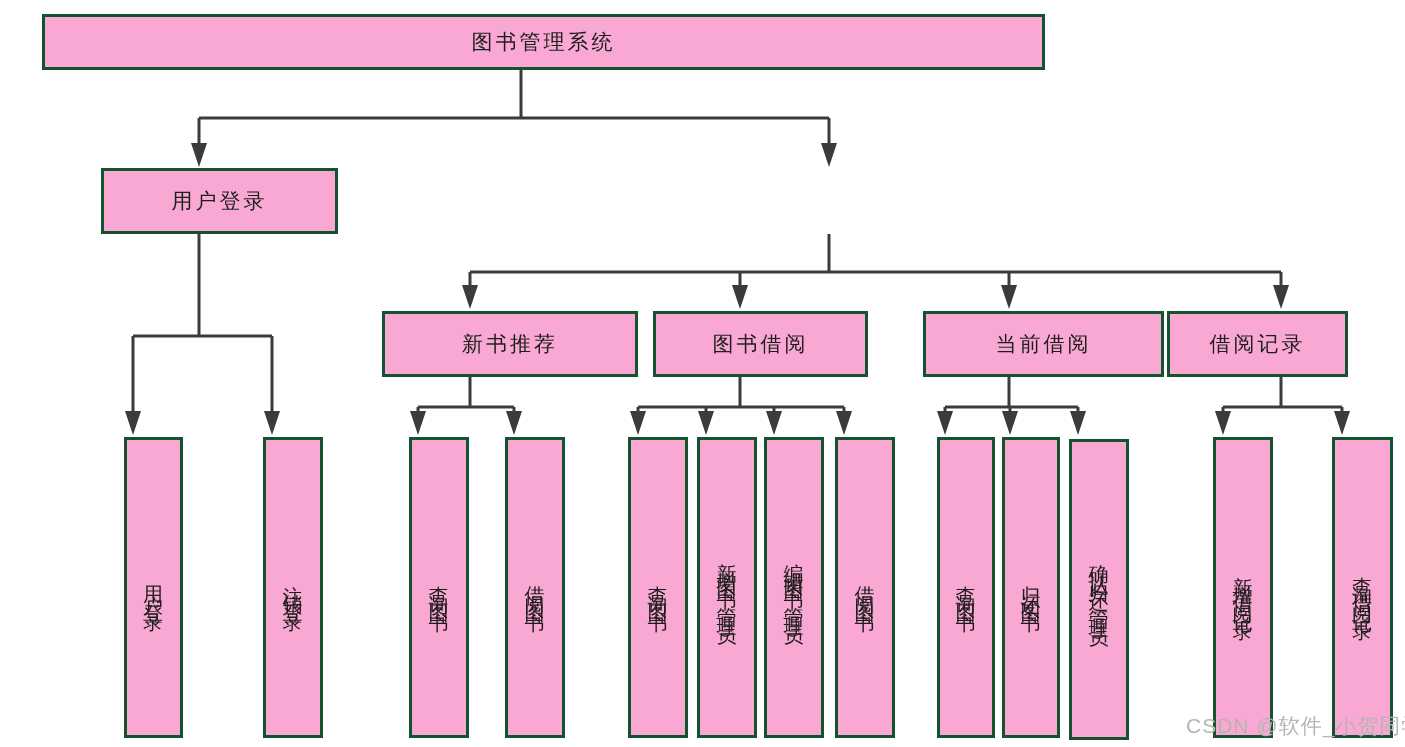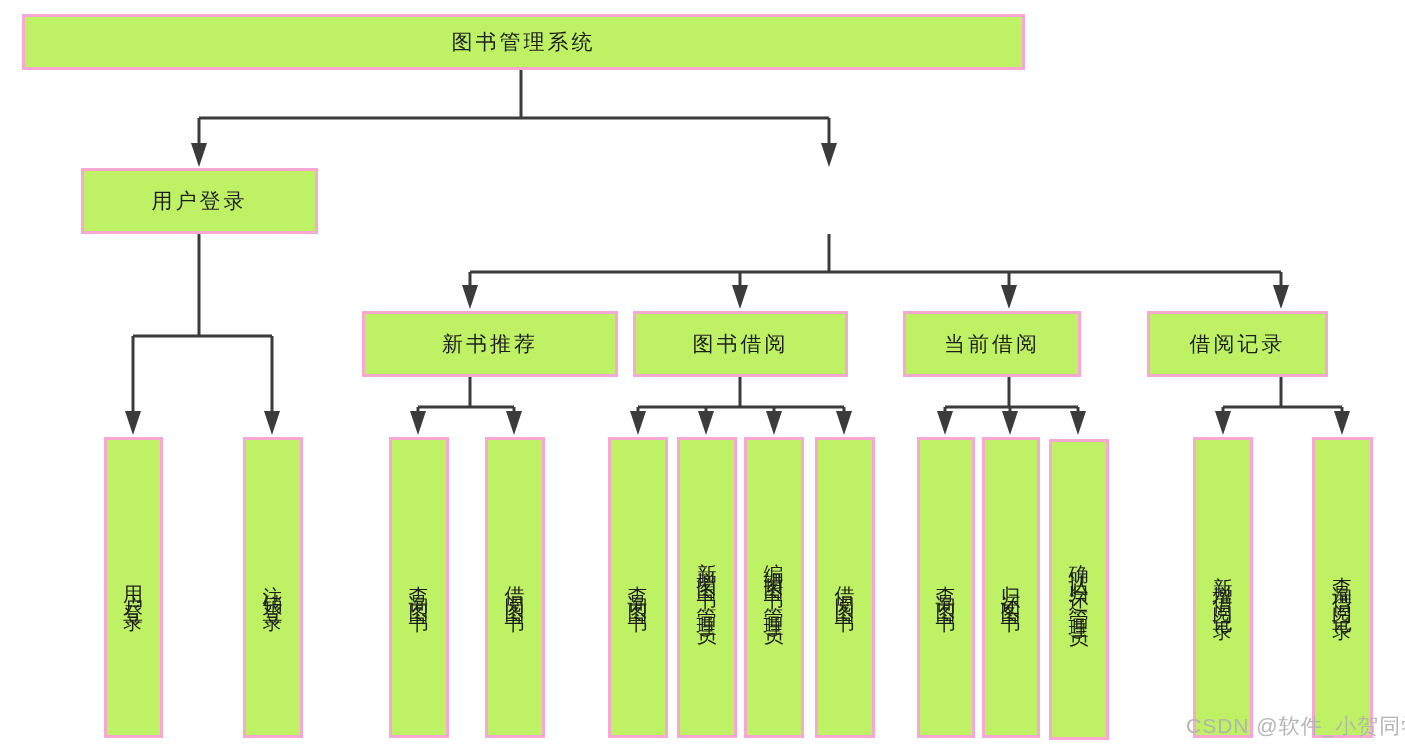--- a/index.html
+++ b/index.html
@@ -11,27 +11,28 @@
     font-family: "Liberation Sans", "DejaVu Sans", sans-serif;
     overflow: hidden;
   }
   #connector-svg {
     position:absolute; left:0; top:0; width:1405px; height:747px;
     z-index:0;
   }
   .node {
     position:absolute;
     box-sizing:border-box;
-    border:3px solid #f9a8d4;
-    background:#bef264;
+    border:3px solid #14532d;
+    background:#f9a8d4;
     display:flex;
     align-items:center;
     justify-content:center;
     color:#1d1d1d;
     z-index:1;
+    margin-left:20px;
   }
   .node.h {
     font-size:21px;
     letter-spacing:3px;
     white-space:nowrap;
   }
   .node.v {
     writing-mode: vertical-rl;
     text-orientation: mixed;
     font-size:20px;
@@ -108,21 +109,21 @@
       <line x1="1342" y1="407" x2="1342" y2="415" stroke="#3b3b3b" stroke-width="3"></line>
       <polygon points="1334,411 1350,411 1342,435" fill="#3b3b3b"></polygon>
     </svg>
 
   <div class="node h" style="left:22px; top:14px; width:1003px; height:56px;">图书管理系统</div>
 
   <div class="node h" style="left:81px; top:168px; width:237px; height:66px;">用户登录</div>
 
   <div class="node h" style="left:362px; top:311px; width:256px; height:66px;">新书推荐</div>
   <div class="node h" style="left:633px; top:311px; width:215px; height:66px;text-align:right;">图书借阅</div>
-  <div class="node h" style="left:903px; top:311px; width:178px; height:66px;">当前借阅</div>
+  <div class="node h" style="left:903px; top:311px; width:241px; height:66px;">当前借阅</div>
   <div class="node h" style="left:1147px; top:311px; width:181px; height:66px;">借阅记录</div>
 
   <div class="node v" style="left:104px; top:437px; width:59px; height:301px;">用户登录</div>
   <div class="node v" style="left:243px; top:437px; width:60px; height:301px;">注销登录</div>
 
   <div class="node v" style="left:389px; top:437px; width:60px; height:301px;">查询图书</div>
   <div class="node v" style="left:485px; top:437px; width:60px; height:301px;">借阅图书</div>
 
   <div class="node v" style="left:608px; top:437px; width:60px; height:301px;">查询图书</div>
   <div class="node v" style="left:677px; top:437px; width:60px; height:301px;">新增图书（管理员）</div>

